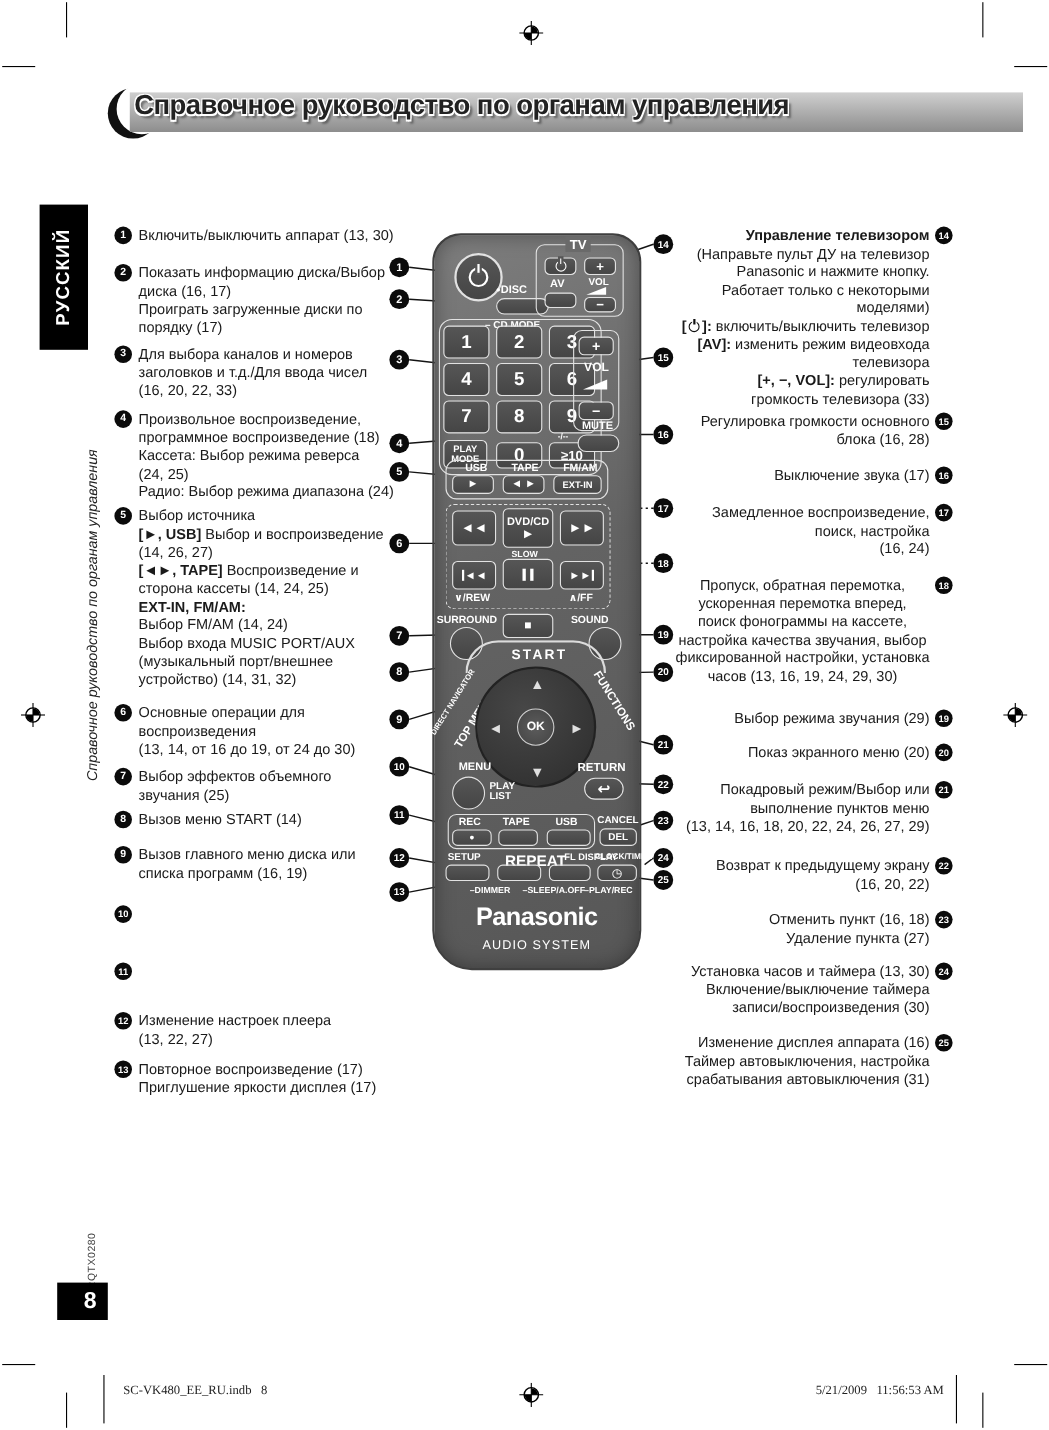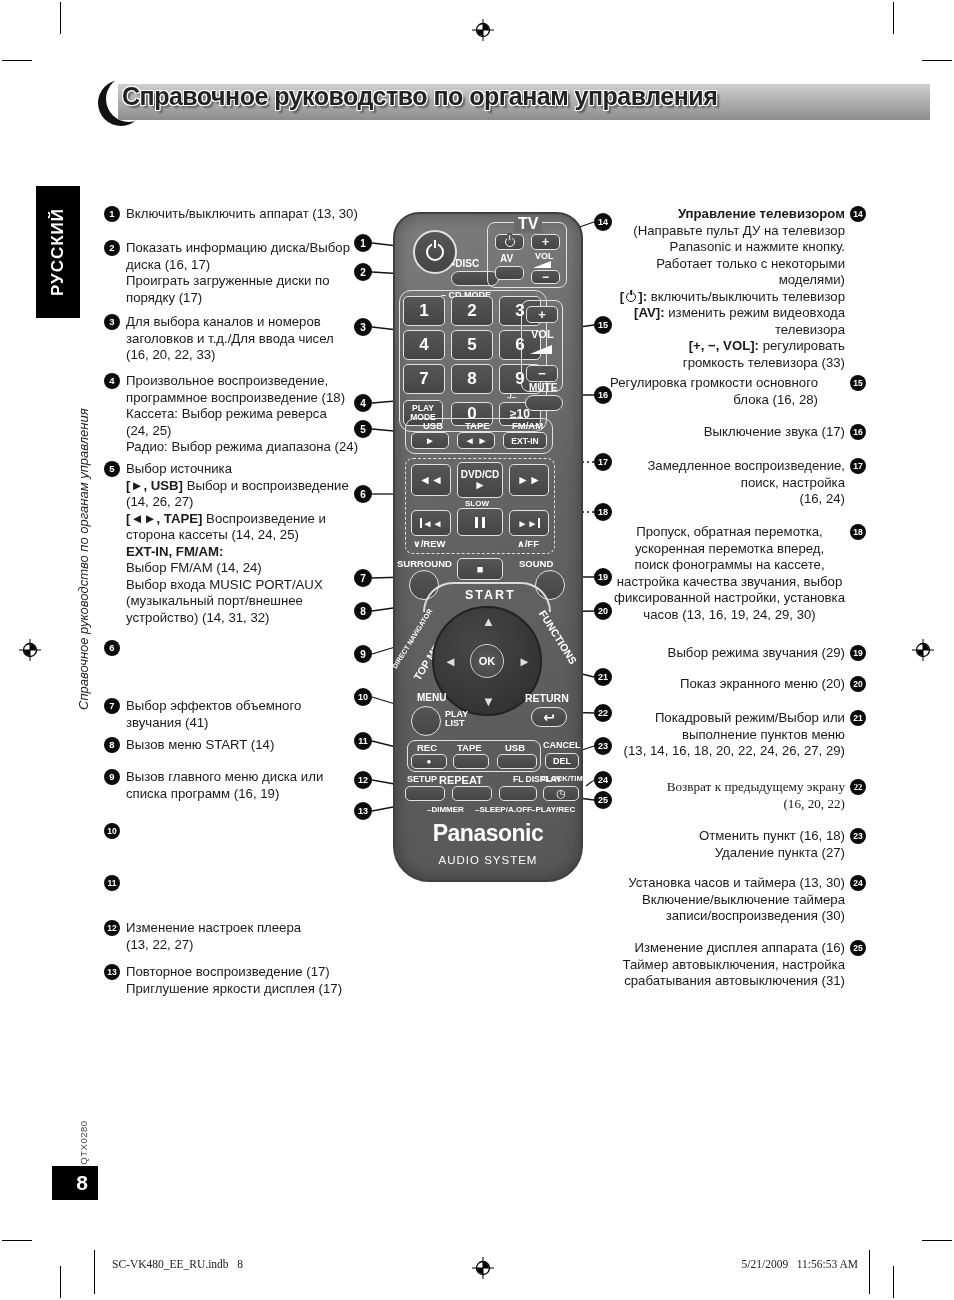--- a/index.html
+++ b/index.html
@@ -181,26 +181,31 @@
           <div><span>сторона кассеты (14, 24, 25)</span></div>
           <div><span></span><span class="b">EXT-IN, FM/AM:</span><span></span></div>
           <div><span>Выбор FM/AM (14, 24)</span></div>
           <div><span>Выбор входа MUSIC PORT/AUX</span></div>
           <div><span>(музыкальный порт/внешнее</span></div>
           <div><span>устройство) (14, 31, 32)</span></div>
         </div>
       </div>
       <div class="ref-item left" style="top: 640px;">
         <span class="num">6</span>
+        <div class="txt">
+          <div><span>Основные операции для</span></div>
+          <div><span>воспроизведения</span></div>
+          <div><span>(13, 14, от 16 до 19, от 24 до 30)</span></div>
+        </div>
       </div>
       <div class="ref-item left" style="top: 698px;">
         <span class="num">7</span>
         <div class="txt">
           <div><span>Выбор эффектов объемного</span></div>
-          <div><span>звучания (41)</span></div>
+          <div><span>звучания (25)</span></div>
         </div>
       </div>
       <div class="ref-item left" style="top: 737px;">
         <span class="num">8</span>
         <div class="txt">
           <div><span>Вызов меню START (14)</span></div>
         </div>
       </div>
       <div class="ref-item left" style="top: 769px;">
         <span class="num">9</span>
@@ -239,21 +244,21 @@
           <div><span>Работает только с некоторыми</span></div>
           <div><span>моделями)</span></div>
           <div><span></span><span class="b">[<span class="pwr-inline"></span>]:</span><span> включить/выключить телевизор</span></div>
           <div><span></span><span class="b">[AV]:</span><span> изменить режим видеовхода</span></div>
           <div><span>телевизора</span></div>
           <div><span></span><span class="b">[+, −, VOL]:</span><span> регулировать</span></div>
           <div><span>громкость телевизора (33)</span></div>
         </div>
         <span class="num" style="font-size: 8.5px;">14</span>
       </div>
-      <div class="ref-item right" style="top: 375px; gap: 27px;">
+      <div class="ref-item right" style="top: 375px;">
         <div class="txt">
           <div><span>Регулировка громкости основного</span></div>
           <div><span>блока (16, 28)</span></div>
         </div>
         <span class="num" style="font-size: 8.5px;">15</span>
       </div>
       <div class="ref-item right" style="top: 424px;">
         <div class="txt">
           <div><span>Выключение звука (17)</span></div>
         </div>
@@ -291,21 +296,21 @@
         <span class="num" style="font-size: 8.5px;">20</span>
       </div>
       <div class="ref-item right" style="top: 710px;">
         <div class="txt">
           <div><span>Покадровый режим/Выбор или</span></div>
           <div><span>выполнение пунктов меню</span></div>
           <div><span>(13, 14, 16, 18, 20, 22, 24, 26, 27, 29)</span></div>
         </div>
         <span class="num" style="font-size: 8.5px;">21</span>
       </div>
-      <div class="ref-item right" style="top: 779px; font-family: Liberation Serif, serif;">
+      <div class="ref-item right" style="top: 779px;">
         <div class="txt">
           <div><span>Возврат к предыдущему экрану</span></div>
           <div><span>(16, 20, 22)</span></div>
         </div>
         <span class="num" style="font-size: 8.5px;">22</span>
       </div>
       <div class="ref-item right" style="top: 828px;">
         <div class="txt">
           <div><span>Отменить пункт (16, 18)</span></div>
           <div><span>Удаление пункта (27)</span></div>
@@ -391,21 +396,21 @@
 
     <div class="btn circ" style="left:18px;top:16px;width:44px;height:44px;border-width:2.5px">
         <span class="pwr-glyph"></span>
       </div>
 
     <div class="lbl" style="left:56px;top:44px;font-size:10px"><span style="font-size:7px;vertical-align:1px">●</span><span>DISC</span></div>
     <div class="btn" style="left:56px;top:57px;width:48px;height:15px;border-radius:8px"></div>
     <div class="lbl" style="left:46px;top:76px;font-size:9px">– CD MODE</div>
 
     <div class="grp" style="left:92px;top:8px;width:80px;height:66px;border-radius:8px">
-      <div class="lbl" style="left:26px;top:-8px;font-size:16px;background:#6a6a6a;padding:0 4px">TV</div>
+      <div class="lbl" style="left:26px;top:-8px;font-size:12px;background:#6a6a6a;padding:0 4px">TV</div>
       <div class="btn" style="left:7px;top:11px;width:29px;height:16px">
           <span class="pwr-glyph small"></span>
         </div>
       <div class="btn" style="left:43px;top:11px;width:29px;height:16px;font-size:12px">+</div>
       <div class="lbl" style="left:12px;top:30px;font-size:10px">AV</div>
       <div class="btn" style="left:7px;top:43px;width:29px;height:14px"></div>
       <div class="lbl" style="left:47px;top:28px;font-size:9px">VOL</div>
       <div class="ramp" style="left:45px;top:38px;border-bottom-width:7px;border-left-width:18px"></div>
       <div class="btn" style="left:43px;top:47px;width:29px;height:14px;font-size:12px">−</div>
     </div>
@@ -500,21 +505,21 @@
     <div class="lbl" style="left:22px;top:528px;font-size:9.5px">REC</div>
     <div class="lbl" style="left:62px;top:528px;font-size:9.5px">TAPE</div>
     <div class="lbl" style="left:110px;top:528px;font-size:9.5px">USB</div>
     <div class="btn" style="left:16px;top:540px;width:36px;height:15px;font-size:8px">●</div>
     <div class="btn" style="left:58px;top:540px;width:36px;height:15px"></div>
     <div class="btn" style="left:102px;top:540px;width:40px;height:15px"></div>
     <div class="lbl" style="left:148px;top:526px;font-size:9px">CANCEL</div>
     <div class="btn" style="left:150px;top:539px;width:34px;height:16px;font-size:9px">DEL</div>
 
     <div class="lbl" style="left:12px;top:560px;font-size:9px">SETUP</div>
-    <div class="lbl" style="left:44px;top:560px;font-size:11px">REPEAT</div>
+    <div class="lbl" style="left:64px;top:560px;font-size:14px">REPEAT</div>
     <div class="lbl" style="left:118px;top:560px;font-size:8.5px">FL DISPLAY</div>
     <div class="lbl" style="left:146px;top:560px;font-size:7.5px">CLOCK/TIMER</div>
     <div class="btn" style="left:10px;top:572px;width:40px;height:15px"></div>
     <div class="btn" style="left:57px;top:572px;width:40px;height:15px"></div>
     <div class="btn" style="left:104px;top:572px;width:38px;height:15px"></div>
     <div class="btn" style="left:148px;top:572px;width:36px;height:15px;font-size:11px">◷</div>
     <div class="lbl" style="left:32px;top:591px;font-size:8px">–DIMMER</div>
     <div class="lbl" style="left:80px;top:591px;font-size:8px">–SLEEP/A.OFF</div>
     <div class="lbl" style="left:136px;top:591px;font-size:8px">–PLAY/REC</div>
 

